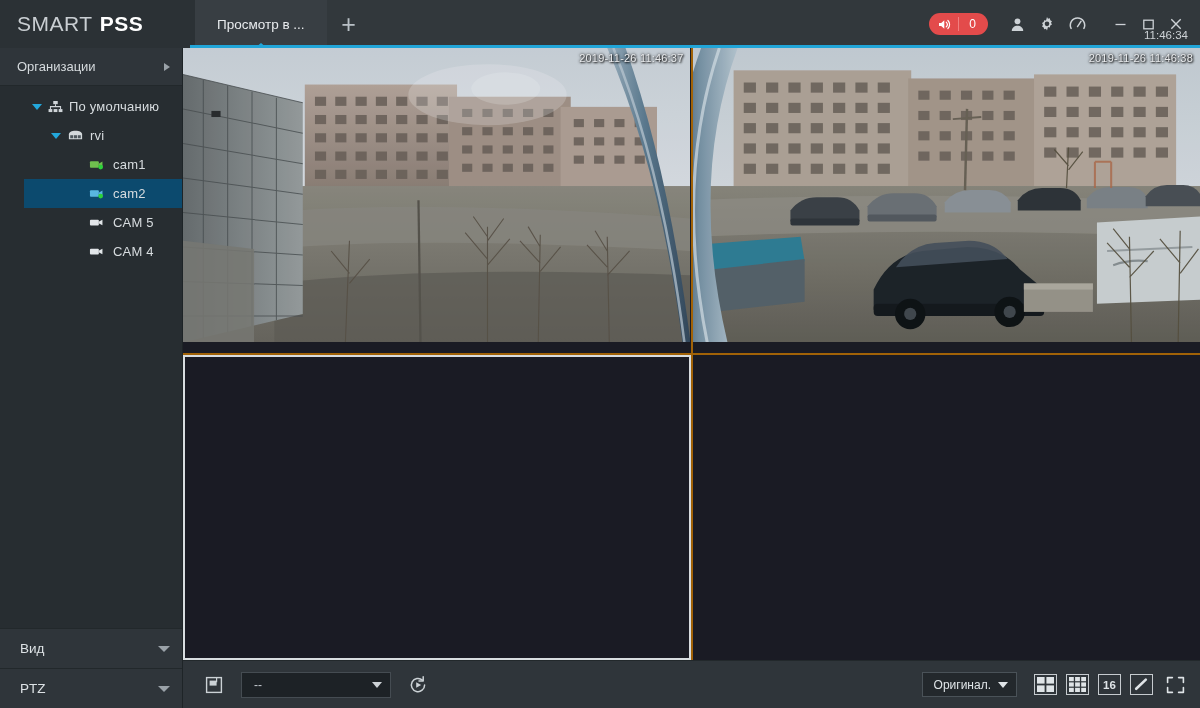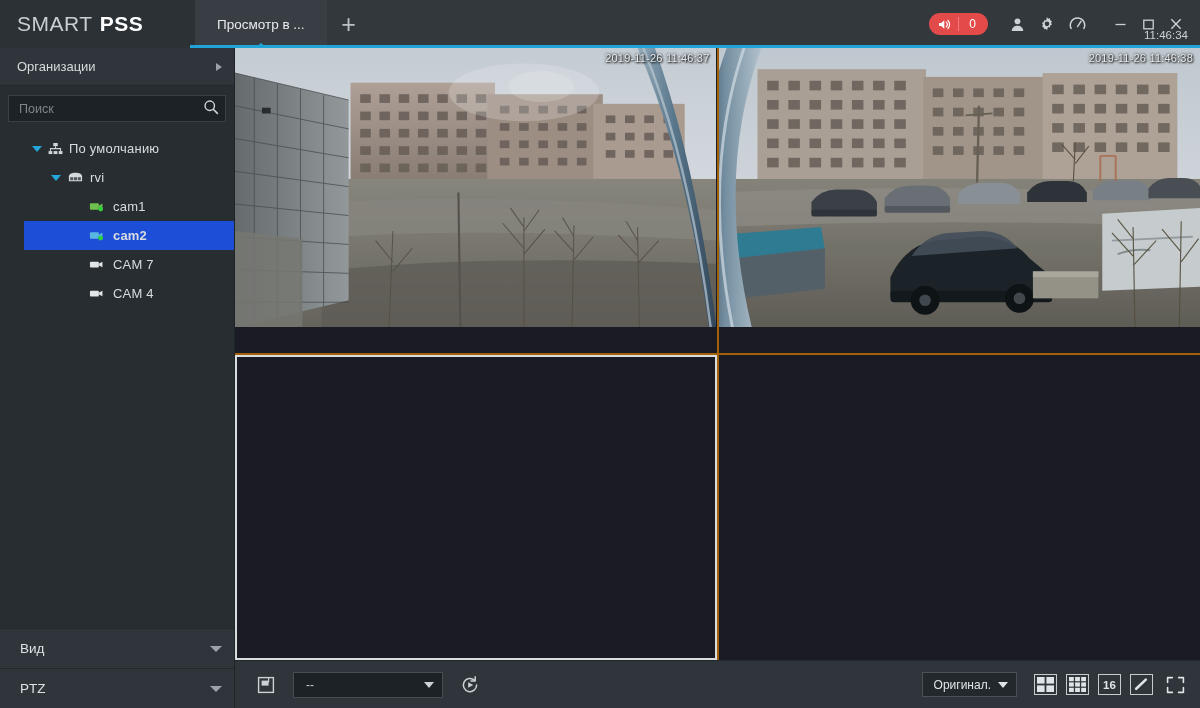--- a/index.html
+++ b/index.html
@@ -109,21 +109,21 @@
     left: 190px; right: 0; bottom: 0;
     height: 3px;
     background: #21a5d8;
   }
 
   
   .body { display: flex; flex: 1; min-height: 0; }
 
   
   .sidebar {
-    width: 235px; flex: none;
+    width: 183px; flex: none;
     background: #272d31;
     display: flex; flex-direction: column;
     border-right: 1px solid #1e2427;
   }
   .org-header {
     height: 38px; flex: none;
     display: flex; align-items: center;
     padding: 0 12px 0 17px;
     color: #d5dadd; font-size: 13px;
     background: #2f353a;
@@ -153,21 +153,21 @@
   .search-wrap input::placeholder { color: #7d868d; }
 
   .tree { flex: 1; overflow: hidden; padding-top: 6px; padding-left: 24px; }
   .tnode {
     height: 29px;
     display: flex; align-items: center;
     color: #d7dcdf; font-size: 13px;
     cursor: pointer;
     white-space: nowrap;
   }
-  .tnode.sel { background: #1d4ed8; font-weight: bold; }
+  .tnode.sel { background: #0c4a6e; }
   .tcaret {
     width: 0; height: 0; flex: none;
     border-left: 5.5px solid transparent;
     border-right: 5.5px solid transparent;
     border-top: 6px solid #23a7db;
     margin-right: 6px;
   }
   .tspacer { flex: none; }
   .ticon-box { flex: none; display: flex; align-items: center; margin-right: 6px; }
   .tlabel { letter-spacing: .2px; }
@@ -352,29 +352,20 @@
 
   <div class="body">
 
     <div class="sidebar">
 
       <div class="org-header">
         <span>Организации</span>
         <span class="caret-r"></span>
       </div>
 
-      <div class="search-wrap">
-        <input type="text" placeholder="Поиск" style="">
-        <span>
-          <svg width="16" height="16" viewBox="0 0 17 17">
-            <circle cx="7.2" cy="7.2" r="5" stroke="#cfd4d8" stroke-width="1.5" fill="none"></circle>
-            <path d="M10.9 10.9l4.4 4.4" stroke="#cfd4d8" stroke-width="1.7" stroke-linecap="round"></path>
-          </svg>
-        </span>
-      </div>
 
       <div class="tree">
 
         <div class="tnode">
           <span class="tspacer" style="width:8px"></span>
           <span class="tcaret"></span>
           <span class="ticon-box">
             <svg width="15" height="14" viewBox="0 0 16 14">
               <rect x="5.6" y="0.6" width="4.8" height="3.4" fill="#cfd4d8"></rect>
               <path d="M8 4v2.6M2.6 9V6.6h10.8V9" stroke="#cfd4d8" stroke-width="1.1" fill="none"></path>
@@ -425,21 +416,21 @@
         </div>
 
         <div class="tnode">
           <span class="tspacer" style="width:65px"></span>
           <span class="ticon-box">
             <svg width="18" height="13" viewBox="0 0 19 13">
               <rect x="1" y="3.6" width="9.4" height="6" rx="1" fill="#e2e6e9"></rect>
               <path d="M10.6 5.5l3.6-2v6l-3.6-2z" fill="#e2e6e9"></path>
             </svg>
           </span>
-          <span class="tlabel">CAM 7</span>
+          <span class="tlabel">CAM 5</span>
         </div>
 
         <div class="tnode">
           <span class="tspacer" style="width:65px"></span>
           <span class="ticon-box">
             <svg width="18" height="13" viewBox="0 0 19 13">
               <rect x="1" y="3.6" width="9.4" height="6" rx="1" fill="#e2e6e9"></rect>
               <path d="M10.6 5.5l3.6-2v6l-3.6-2z" fill="#e2e6e9"></path>
             </svg>
           </span>

